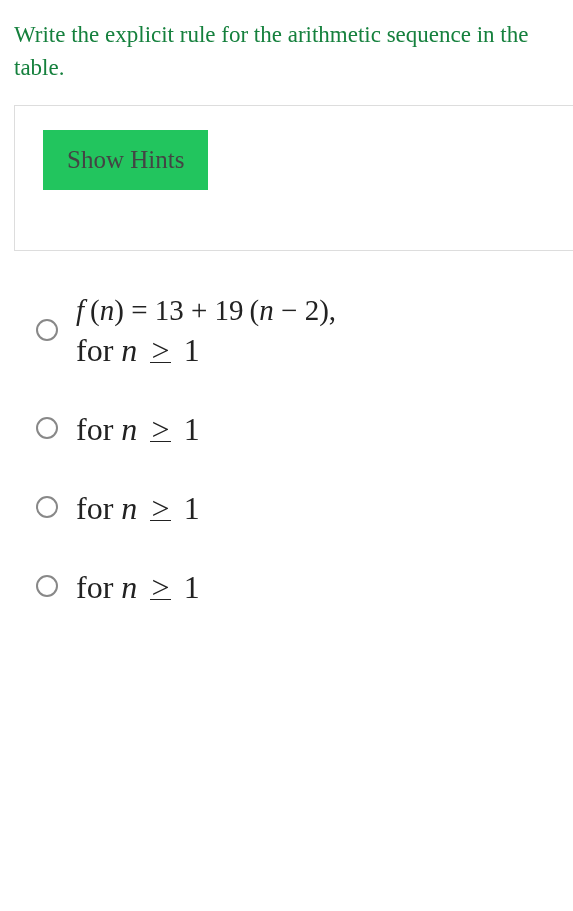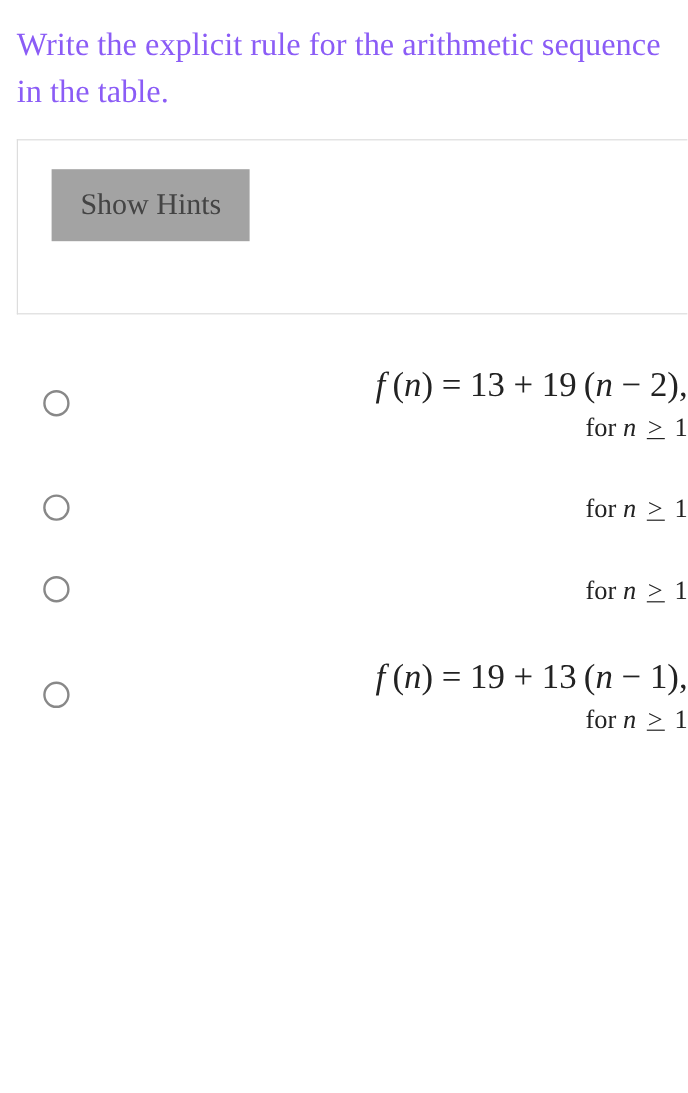--- a/index.html
+++ b/index.html
@@ -4,42 +4,41 @@
 <style>
   * { box-sizing: border-box; margin: 0; padding: 0; }
   body {
     width: 573px;
     font-family: Georgia, 'Times New Roman', serif;
     color: #333;
     background: #fff;
   }
   .question {
     padding: 18px 14px 12px 14px;
-    font-size: 27px;
+    font-size: 23px;
     line-height: 1.45;
-    color: #8b5cf6;
+    color: #15803d;
   }
   .hints-box {
     margin: 8px 0 0 14px;
     border: 1px solid #ddd;
     border-right: none;
     padding: 24px 0 60px 28px;
   }
   .hints-btn {
     display: inline-block;
-    background: #a3a3a3;
+    background: #22c55e;
     padding: 16px 24px;
     font-size: 25px;
     color: #444;
     cursor: pointer;
     font-family: Georgia, serif;
   }
   .options {
     padding: 26px 0 10px 14px;
-    text-align: right;
   }
   .option {
     display: flex;
     align-items: center;
     gap: 18px;
     padding: 14px 0 26px 22px;
   }
   .radio {
     width: 22px;
     height: 22px;
@@ -55,21 +54,21 @@
     font-size: 29px;
     line-height: 1.35;
     color: #222;
     white-space: nowrap;
   }
   .formula .it { font-style: italic; }
   .formula .fn { font-style: italic; font-family: 'Times New Roman', serif; }
   .formula .sp { padding: 0 3px; }
   .condition {
     font-family: 'Times New Roman', serif;
-    font-size: 22px;
+    font-size: 32px;
     color: #222;
     margin-top: 2px;
   }
   .condition .it { font-style: italic; }
   .ge {
     display: inline-block;
     position: relative;
     width: 0.95em;
     text-align: center;
   }
@@ -123,22 +122,19 @@
     <div class="option-body">
       <div class="condition">
         <span>for </span><span class="it">n</span> <span class="ge"></span> <span>1</span>
       </div>
     </div>
   </div>
 
   <div class="option">
     <div class="radio"></div>
     <div class="option-body">
-      <div class="formula">
-        <span class="fn">f</span><span class="sp"></span>(<span class="it">n</span>) = <span>19</span> + <span>13</span><span class="sp"></span>(<span class="it">n</span> − <span>1</span>),
-      </div>
       <div class="condition">
         <span>for </span><span class="it">n</span> <span class="ge"></span> <span>1</span>
       </div>
     </div>
   </div>
 
 </div>
 
 </body></html>

